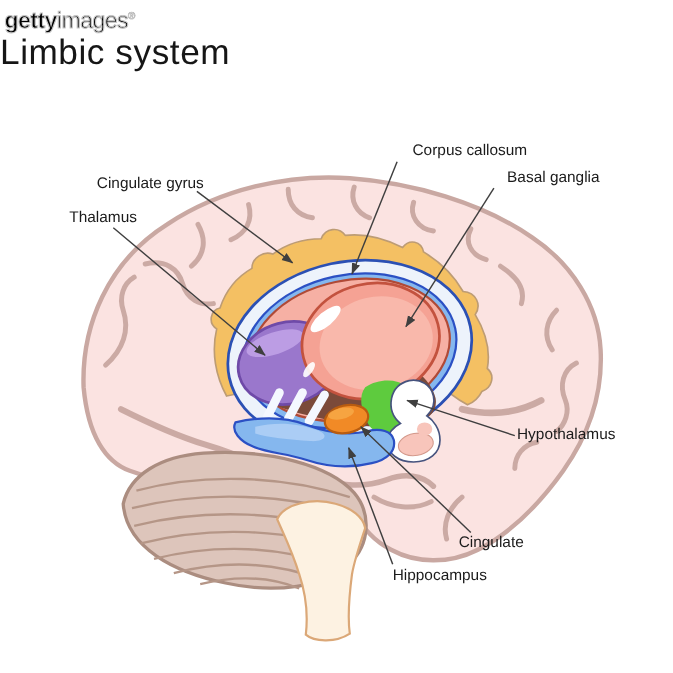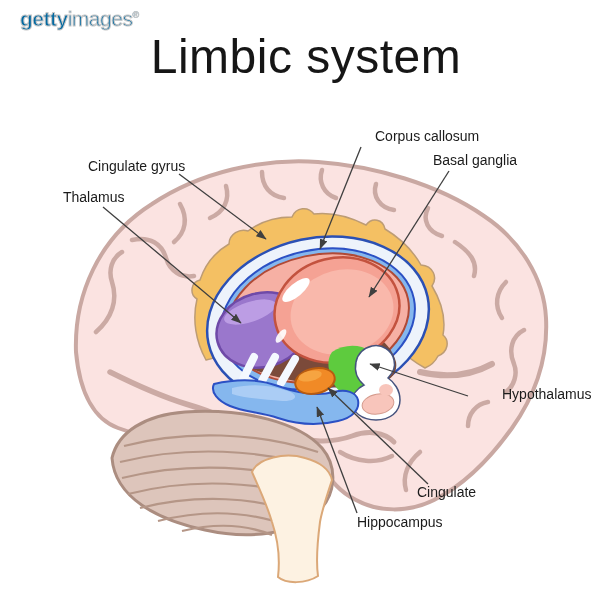--- a/index.html
+++ b/index.html
@@ -1,30 +1,30 @@
 <!DOCTYPE html>
 <html><head>
 <meta charset="utf-8">
 <style>
   html,body{margin:0;padding:0;background:#fff;}
   #stage{position:relative;width:612px;height:612px;background:#ffffff;overflow:hidden;
          font-family:"Liberation Sans",sans-serif;}
   #art{position:absolute;left:0;top:0;width:612px;height:612px;}
-  .title{position:absolute;left:0;top:29px;width:612px;text-align:center;
-         font-size:48px;color:#161616;letter-spacing:0.5px;}
-  .watermark{position:absolute;left:20px;top:7px;font-size:21px;color:#0369a1;
+  .title{position:absolute;left:0;top:29px;width:612px;text-align:left;
+         font-size:32px;color:#161616;letter-spacing:0.5px;}
+  .watermark{position:absolute;left:4px;top:7px;font-size:21px;color:#000000;
          -webkit-text-stroke:1px #c9c9c9;text-shadow:0 0 1px #dcdcdc;letter-spacing:-0.5px;}
   .watermark .bold{font-weight:700;}
   .watermark sup{font-size:9px;-webkit-text-stroke:0.6px #c9c9c9;vertical-align:8px;}
   .lbl{position:absolute;font-size:14px;color:#1b1b1b;white-space:nowrap;}
   .lbl-cingulate{left:88px;top:158px;}
   .lbl-thalamus{left:43px;top:189px;margin-left:20px;}
   .lbl-corpus{left:363px;top:128px;margin-left:12px;}
-  .lbl-basal{left:433px;top:152px;}
-  .lbl-hypothalamus{left:470px;top:386px;margin-left:32px;}
+  .lbl-basal{left:461px;top:152px;}
+  .lbl-hypothalamus{left:470px;top:386px;}
   .lbl-amygdala{left:417px;top:484px;}
   .lbl-hippocampus{left:357px;top:514px;}
 </style>
 </head>
 <body>
 
 <div id="stage">
 
 <svg id="art" viewBox="0 0 612 612">
   <defs>

